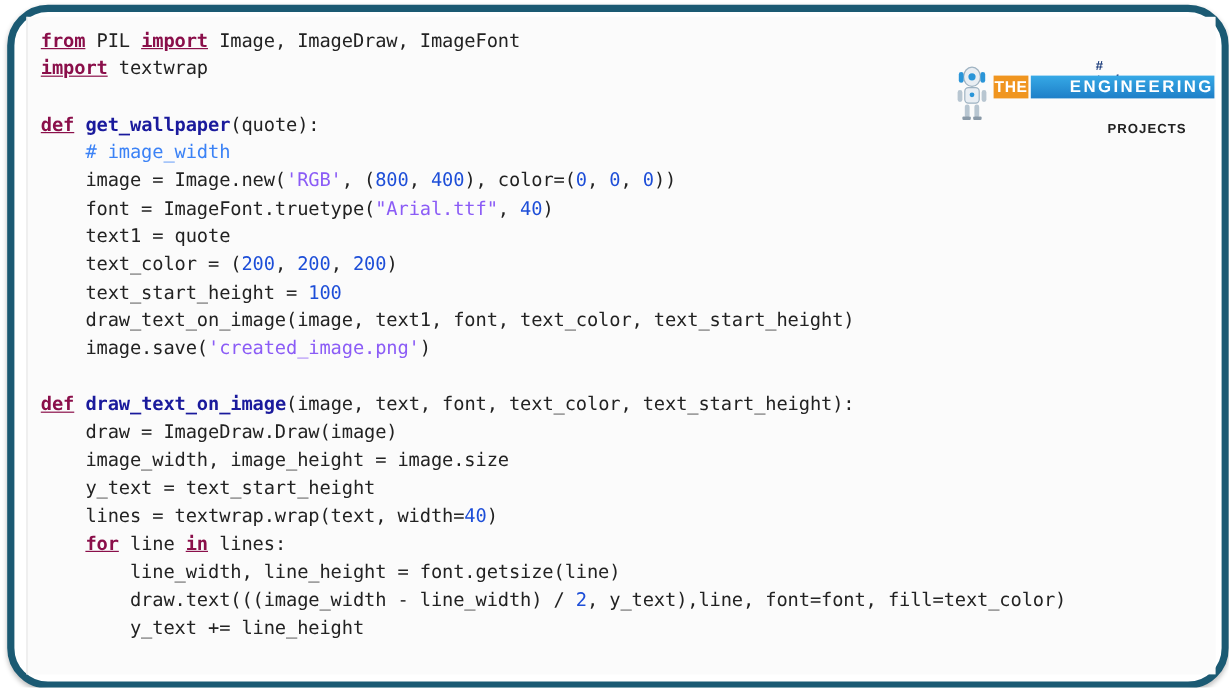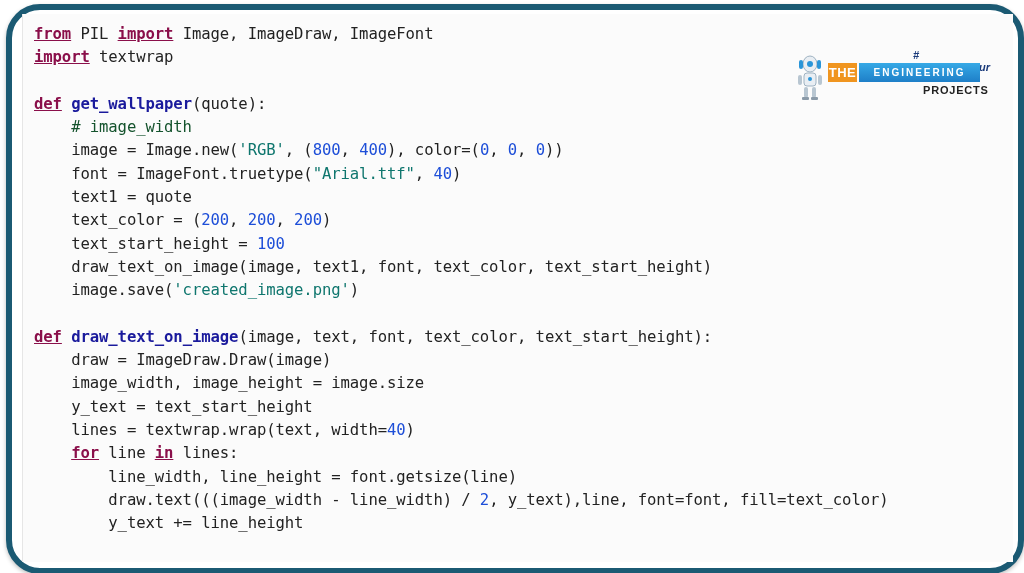--- a/index.html
+++ b/index.html
@@ -14,29 +14,29 @@
     background:#fbfbfb; border-left:1px solid #e6e6e6;
   }
   .code {
     position:absolute; left:34px; top:23px; margin:0;
     font-family:"DejaVu Sans Mono", monospace; font-size:15.6px; line-height:23.3px;
     color:#222222; white-space:pre; letter-spacing:-0.1px;
   }
   .line { display:block; height:23.3px; }
   .kw { color:#8a0f4a; font-weight:bold;text-decoration:underline; }
   .fn { color:#1a1a9c; font-weight:bold;text-align:right; }
-  .str { color:#0f766e; }
+  .str { color:#8b5cf6; }
   .num { color:#1d4ed8; }
-  .cm { color:#14532d; }
+  .cm { color:#3b82f6; }
 
   .logo { position:absolute; left:795px; top:46px; width:200px; height:60px; }
   .logo .hashtag { position:absolute; left:118px; top:3px; font-family:"Liberation Sans", sans-serif; font-size:11px; font-weight:bold; color:#1a3a7a; font-style:italic; }
   .logo .the { position:absolute; left:33px; top:17px; width:29px; height:19px; background:#f0951f; color:#fff; font-family:"Liberation Sans", sans-serif; font-weight:bold; font-size:13px; line-height:19px; text-align:center; letter-spacing:0.5px; }
-  .logo .eng { position:absolute; left:64px; top:17px; width:121px; height:19px; background:linear-gradient(#36a9e6,#1e7fc8); color:#fff; font-family:"Liberation Sans", sans-serif; font-weight:bold; font-size:10px; line-height:19px; text-align:center; letter-spacing:2px; }
-  .logo .proj { position:absolute; left:128px; top:38px; font-family:"Liberation Sans", sans-serif; font-weight:bold; font-size:11px; color:#222; letter-spacing:0.8px; }
+  .logo .eng { position:absolute; left:64px; top:17px; width:121px; height:19px; background:linear-gradient(#36a9e6,#1e7fc8); color:#fff; font-family:"Liberation Sans", sans-serif; font-weight:bold; font-size:14px; line-height:19px; text-align:center; letter-spacing:2px;padding-left:32px; }
+  .logo .proj { position:absolute; left:128px; top:56px; font-family:"Liberation Sans", sans-serif; font-weight:bold; font-size:11px; color:#222; letter-spacing:0.8px; }
   .logo .robot { position:absolute; left:0px; top:8px; width:30px; height:48px; }
 </style>
 </head>
 <body>
 
 <div class="frame"></div>
 <div class="editor"></div>
 
 <pre class="code" id="code"><span class="line"><span class="kw">from</span><span> PIL </span><span class="kw">import</span><span> Image, ImageDraw, ImageFont</span></span><span class="line"><span class="kw">import</span><span> textwrap</span></span><span class="line"> </span><span class="line"><span class="kw">def</span><span> </span><span class="fn">get_wallpaper</span><span>(quote):</span></span><span class="line"><span>    </span><span class="cm"># image_width</span></span><span class="line"><span>    image = Image.new(</span><span class="str">'RGB'</span><span>, (</span><span class="num">800</span><span>, </span><span class="num">400</span><span>), color=(</span><span class="num">0</span><span>, </span><span class="num">0</span><span>, </span><span class="num">0</span><span>))</span></span><span class="line"><span>    font = ImageFont.truetype(</span><span class="str">"Arial.ttf"</span><span>, </span><span class="num">40</span><span>)</span></span><span class="line"><span>    text1 = quote</span></span><span class="line"><span>    text_color = (</span><span class="num">200</span><span>, </span><span class="num">200</span><span>, </span><span class="num">200</span><span>)</span></span><span class="line"><span>    text_start_height = </span><span class="num">100</span></span><span class="line"><span>    draw_text_on_image(image, text1, font, text_color, text_start_height)</span></span><span class="line"><span>    image.save(</span><span class="str">'created_image.png'</span><span>)</span></span><span class="line"> </span><span class="line"><span class="kw">def</span><span> </span><span class="fn">draw_text_on_image</span><span>(image, text, font, text_color, text_start_height):</span></span><span class="line"><span>    draw = ImageDraw.Draw(image)</span></span><span class="line"><span>    image_width, image_height = image.size</span></span><span class="line"><span>    y_text = text_start_height</span></span><span class="line"><span>    lines = textwrap.wrap(text, width=</span><span class="num">40</span><span>)</span></span><span class="line"><span>    </span><span class="kw">for</span><span> line </span><span class="kw">in</span><span> lines:</span></span><span class="line"><span>        line_width, line_height = font.getsize(line)</span></span><span class="line"><span>        draw.text(((image_width - line_width) / </span><span class="num">2</span><span>, y_text),line, font=font, fill=text_color)</span></span><span class="line"><span>        y_text += line_height</span></span></pre>
 

